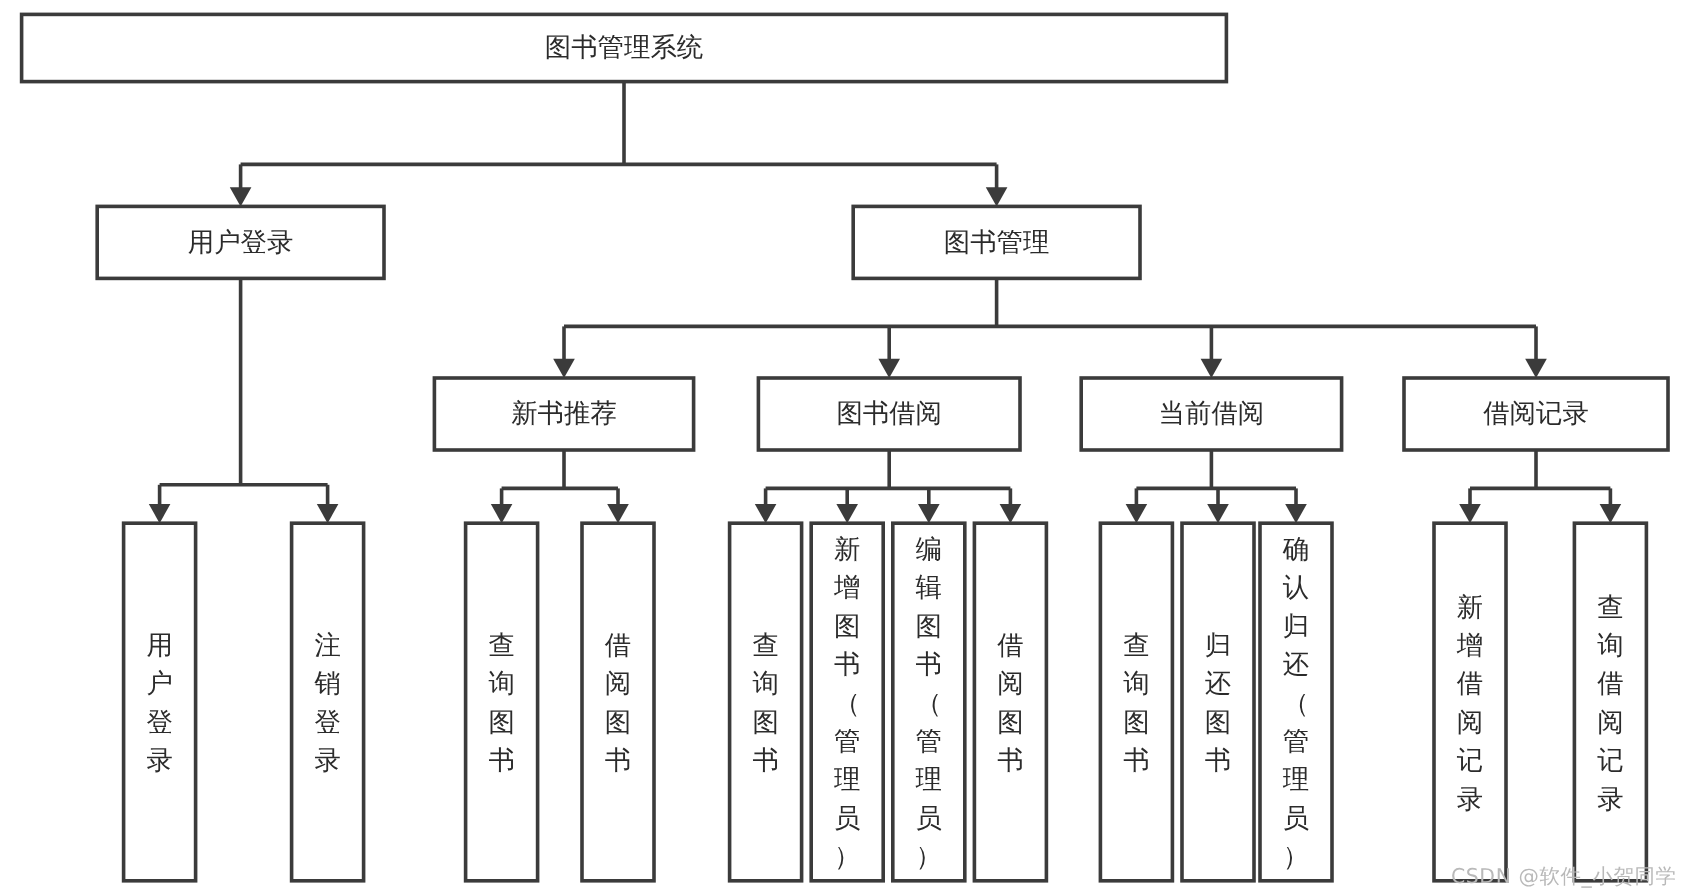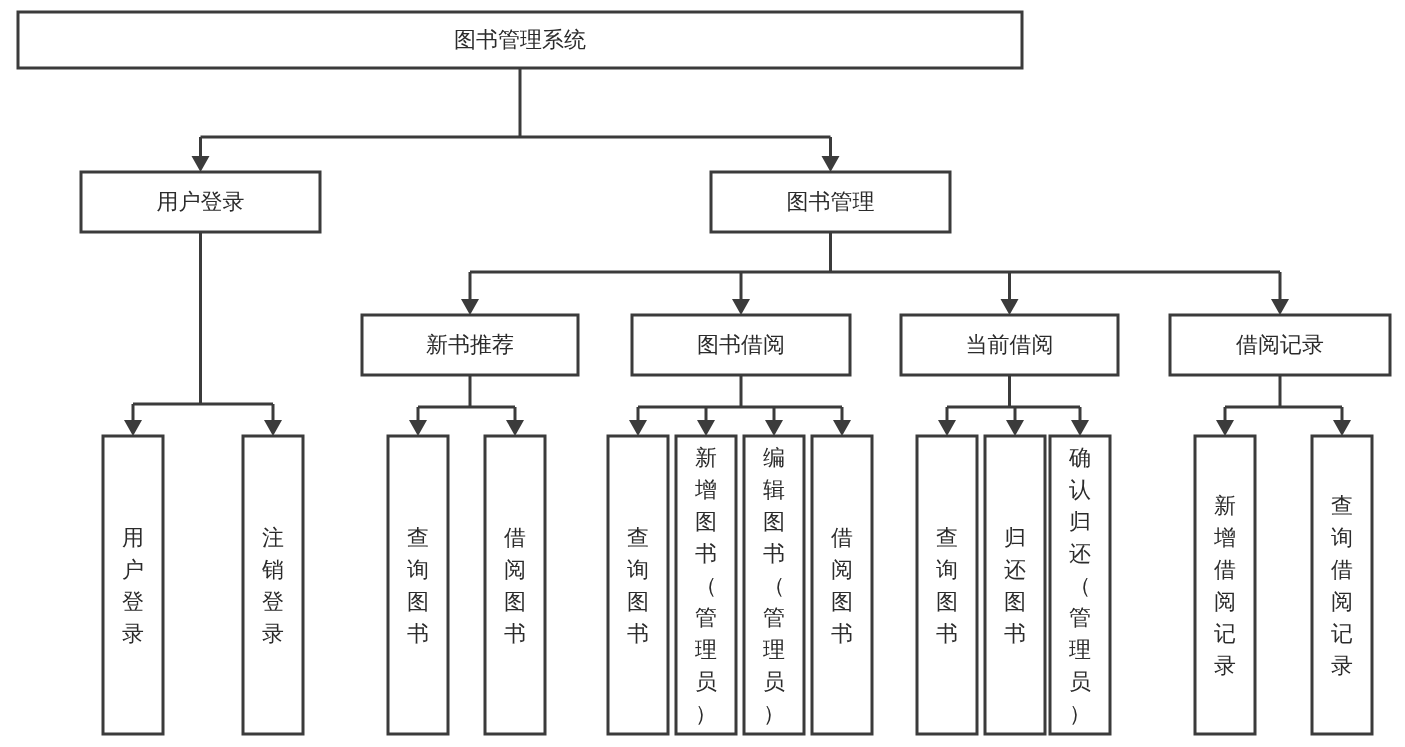--- a/index.html
+++ b/index.html
@@ -200,13 +200,14 @@
         <g>
           <rect x="1195" y="436" width="60" height="298" class="node-box"></rect>
           <text x="1225" y="513" class="node-label-vertical"><tspan x="1225" dy="0">新</tspan><tspan x="1225" dy="32">增</tspan><tspan x="1225" dy="32">借</tspan><tspan x="1225" dy="32">阅</tspan><tspan x="1225" dy="32">记</tspan><tspan x="1225" dy="32">录</tspan></text>
         </g>
         <g>
           <rect x="1312" y="436" width="60" height="298" class="node-box"></rect>
           <text x="1342" y="513" class="node-label-vertical"><tspan x="1342" dy="0">查</tspan><tspan x="1342" dy="32">询</tspan><tspan x="1342" dy="32">借</tspan><tspan x="1342" dy="32">阅</tspan><tspan x="1342" dy="32">记</tspan><tspan x="1342" dy="32">录</tspan></text>
         </g>
       </g>
   </svg>
+  <div class="watermark">CSDN @软件_小贺同学</div>
 </div>
 
 </body></html>

